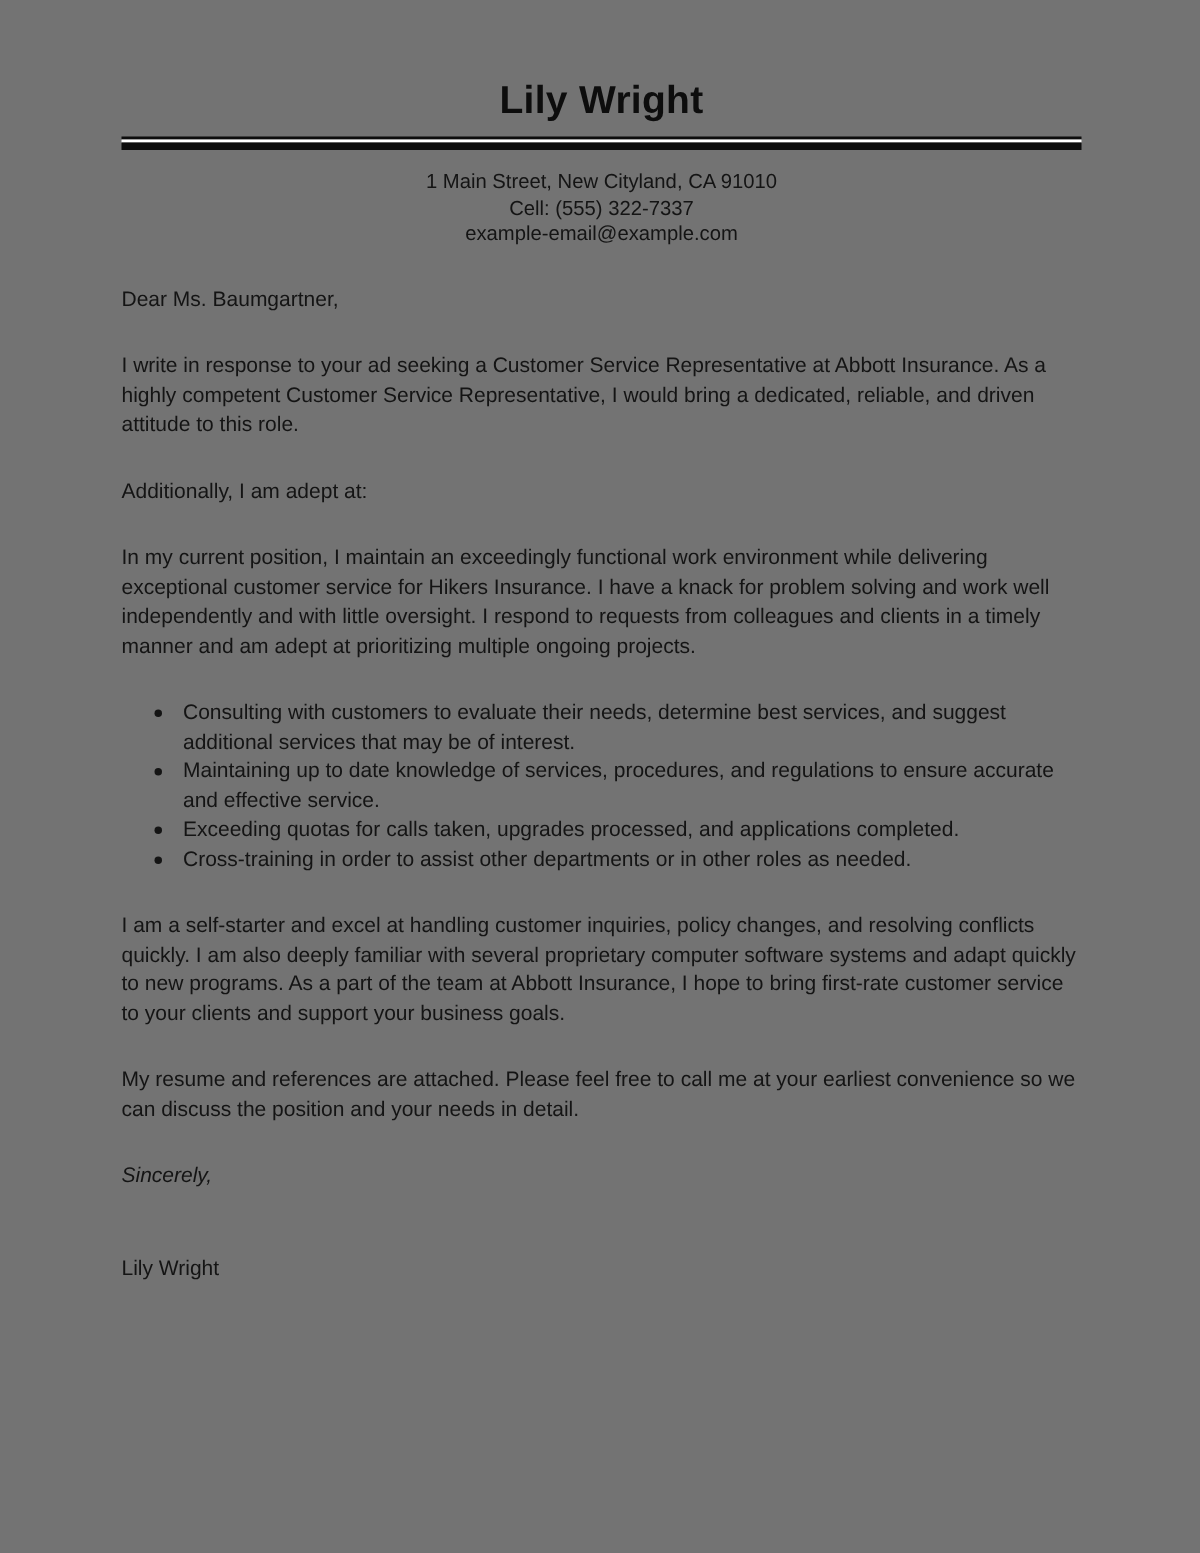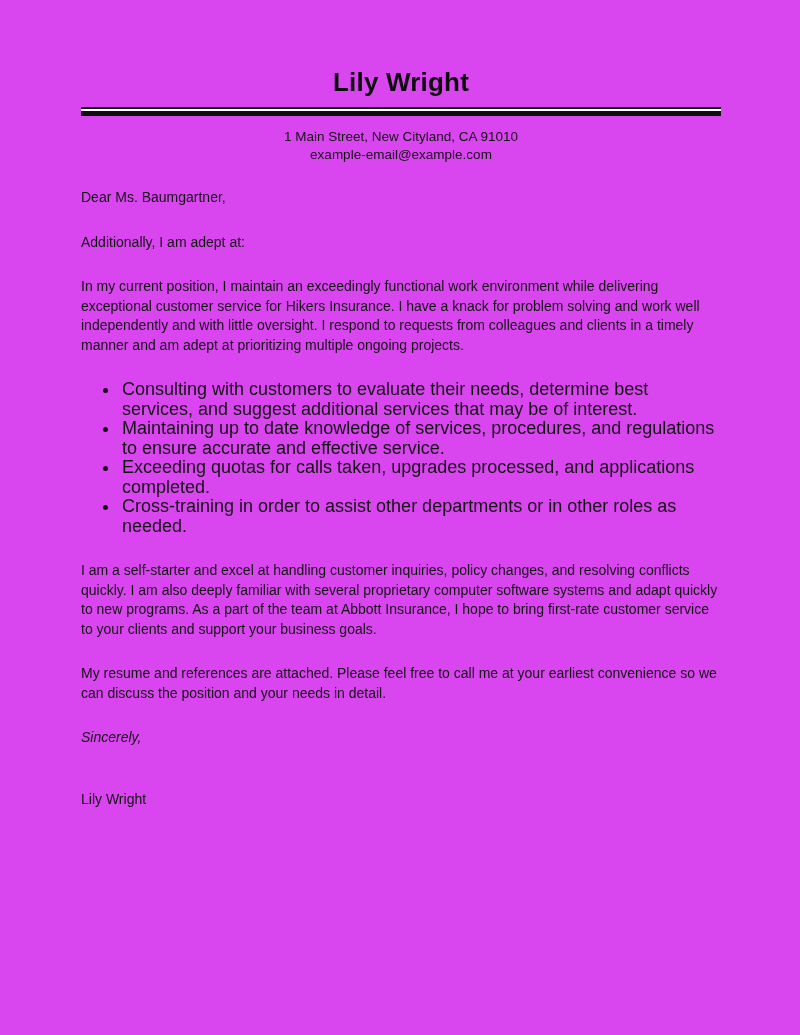--- a/index.html
+++ b/index.html
@@ -5,22 +5,22 @@
   html, body {
     margin: 0;
     padding: 0;
     background: #ffffff;
   }
   .page {
     position: relative;
     box-sizing: border-box;
     width: 800px;
     height: 1035px;
-    background: #d946ef;
-    padding: 66px 79px 0 81px;
+    background: #737373;
+    padding: 50px 79px 0 81px;
     font-family: "Liberation Sans", "DejaVu Sans", sans-serif;
     color: #141414;
     overflow: hidden;
   }
   .name-title {
     margin: 0 0 9px 0;
     text-align: center;
     font-size: 26px;
     font-weight: bold;
     line-height: 32px;
@@ -45,21 +45,21 @@
   }
   .salutation { margin: 22px 0 0 0; }
   p.para { margin: 25px 0; }
   ul.adept-list {
     margin: 19px 0;
     padding: 0 0 0 41px;
     list-style: none;
   }
   ul.adept-list li {
     position: relative;
-    font-size: 18px;
+    font-size: 14px;
     line-height: 19.5px;
   }
   ul.adept-list li::before {
     content: "";
     position: absolute;
     left: -19px;
     top: 8px;
     width: 5px;
     height: 5px;
     border-radius: 50%;
@@ -77,27 +77,29 @@
   <h1 class="name-title">Lily Wright</h1>
 
   <div class="double-rule">
     <div class="thin"></div>
     <div class="gap"></div>
     <div class="thick"></div>
   </div>
 
   <div class="contact-block">
     <div>1 Main Street, New Cityland, CA 91010</div>
+    <div>Cell: (555) 322-7337</div>
     <div>example-email@example.com</div>
   </div>
 
   <div class="body-text">
 
     <p class="para salutation">Dear Ms. Baumgartner,</p>
 
+    <p class="para">I write in response to your ad seeking a Customer Service Representative at Abbott Insurance. As a highly competent Customer Service Representative, I would bring a dedicated, reliable, and driven attitude to this role.</p>
 
     <p class="para">Additionally, I am adept at:</p>
 
     <p class="para">In my current position, I maintain an exceedingly functional work environment while delivering exceptional customer service for Hikers Insurance. I have a knack for problem solving and work well independently and with little oversight. I respond to requests from colleagues and clients in a timely manner and am adept at prioritizing multiple ongoing projects.</p>
 
     <ul class="adept-list">
       <li>Consulting with customers to evaluate their needs, determine best services, and suggest additional services that may be of interest.</li>
       <li>Maintaining up to date knowledge of services, procedures, and regulations to ensure accurate and effective service.</li>
       <li>Exceeding quotas for calls taken, upgrades processed, and applications completed.</li>
       <li>Cross-training in order to assist other departments or in other roles as needed.</li>

